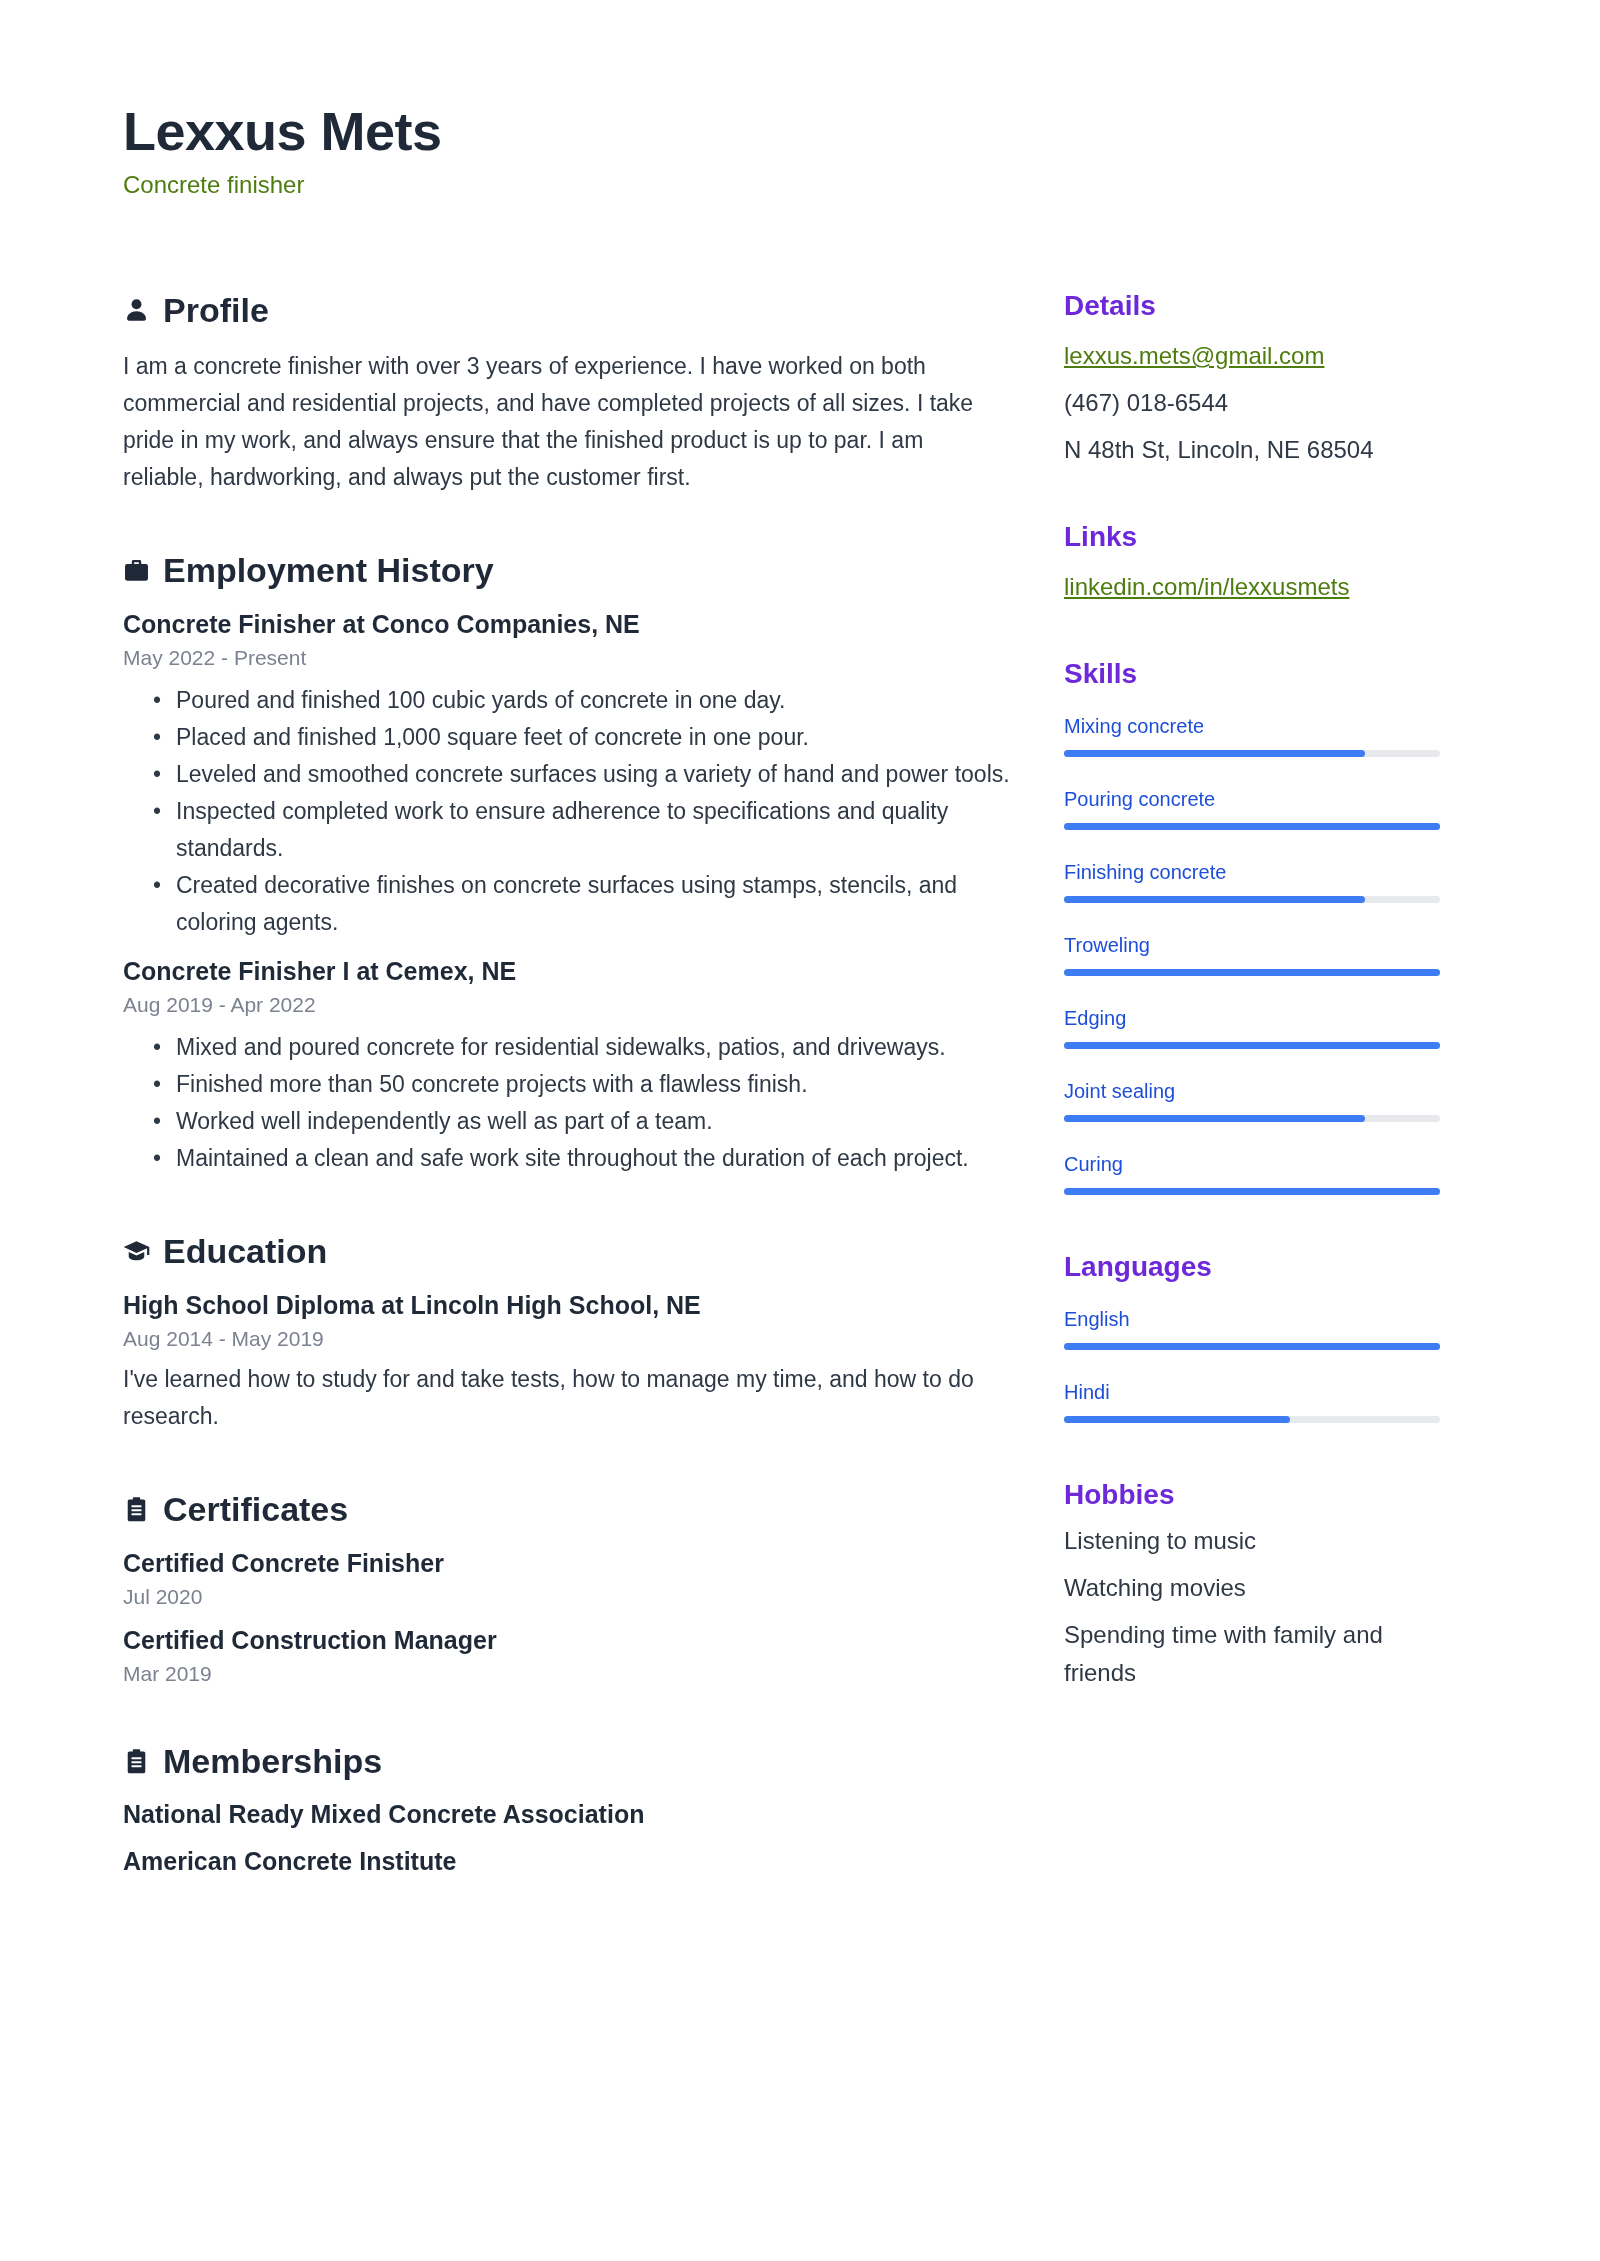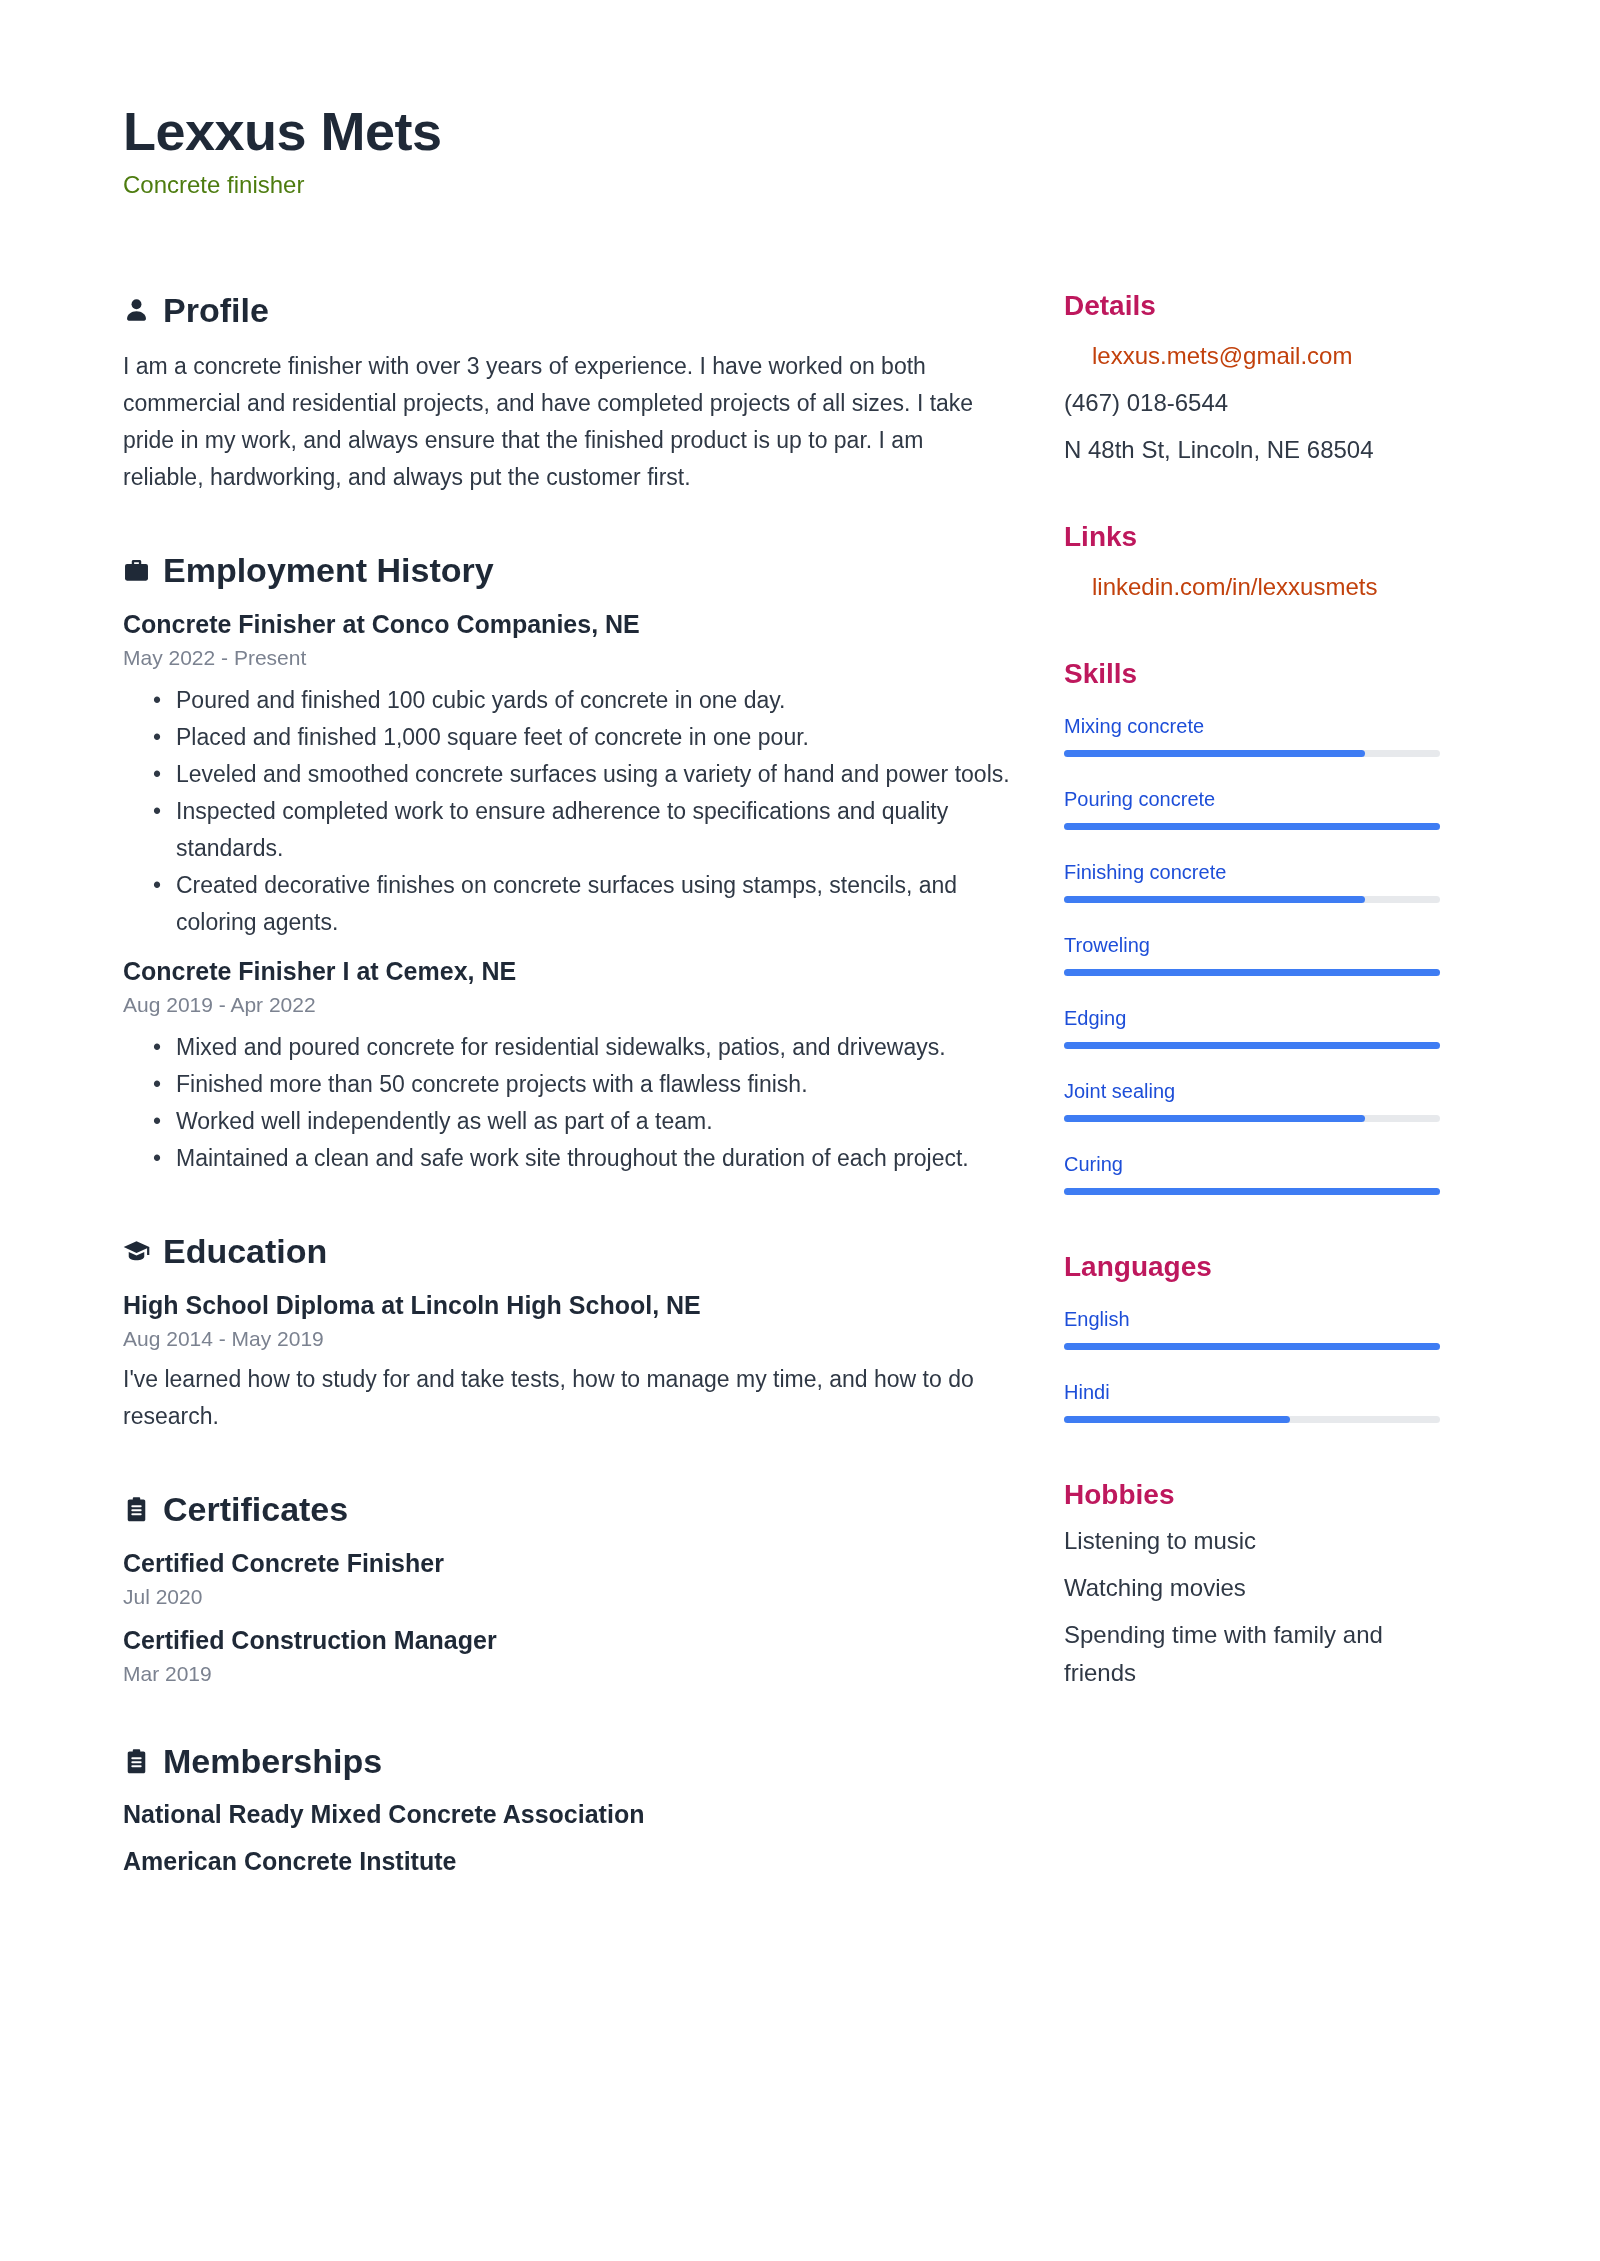--- a/index.html
+++ b/index.html
@@ -69,23 +69,23 @@
     left: 30px;
     top: 0;
     color: #2f3845;
   }
 
   .membership-item { font-size: 25px; font-weight: 700; color: #1f2937; line-height: 32px; margin-top: 15px; }
   .membership-item:first-of-type { margin-top: 16px; }
 
   
   .side-section + .side-section { margin-top: 54px; }
-  .side-heading { font-size: 28px; font-weight: 700; color: #be185d; line-height: 36px; }
+  .side-heading { font-size: 28px; font-weight: 700; color: #6d28d9; line-height: 36px; }
   .detail-row { font-size: 24px; line-height: 30px; margin-top: 17px; color: #2f3845; }
-  a.link-text { color: #c2410c; cursor: pointer; margin-left: 28px; }
+  a.link-text { color: #4d7c0f; text-decoration: underline; cursor: pointer; }
 
   .skill-row { margin-top: 19px; }
   .skill-row + .skill-row { margin-top: 27px; }
   .skill-label { font-size: 20px; line-height: 30px; color: #1d4ed8; }
   .bar {
     margin-top: 9px;
     height: 7px;
     width: 100%;
     border-radius: 4px;
     background: #e7e9ec;

